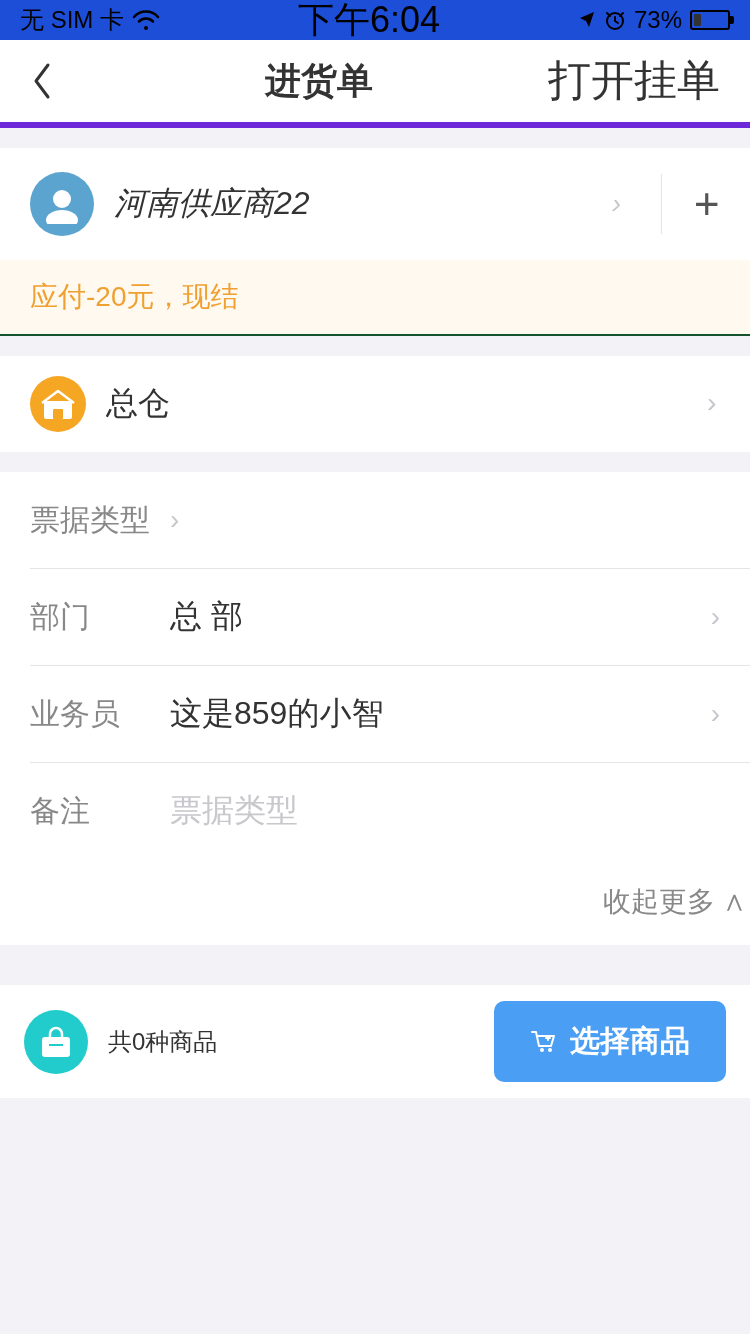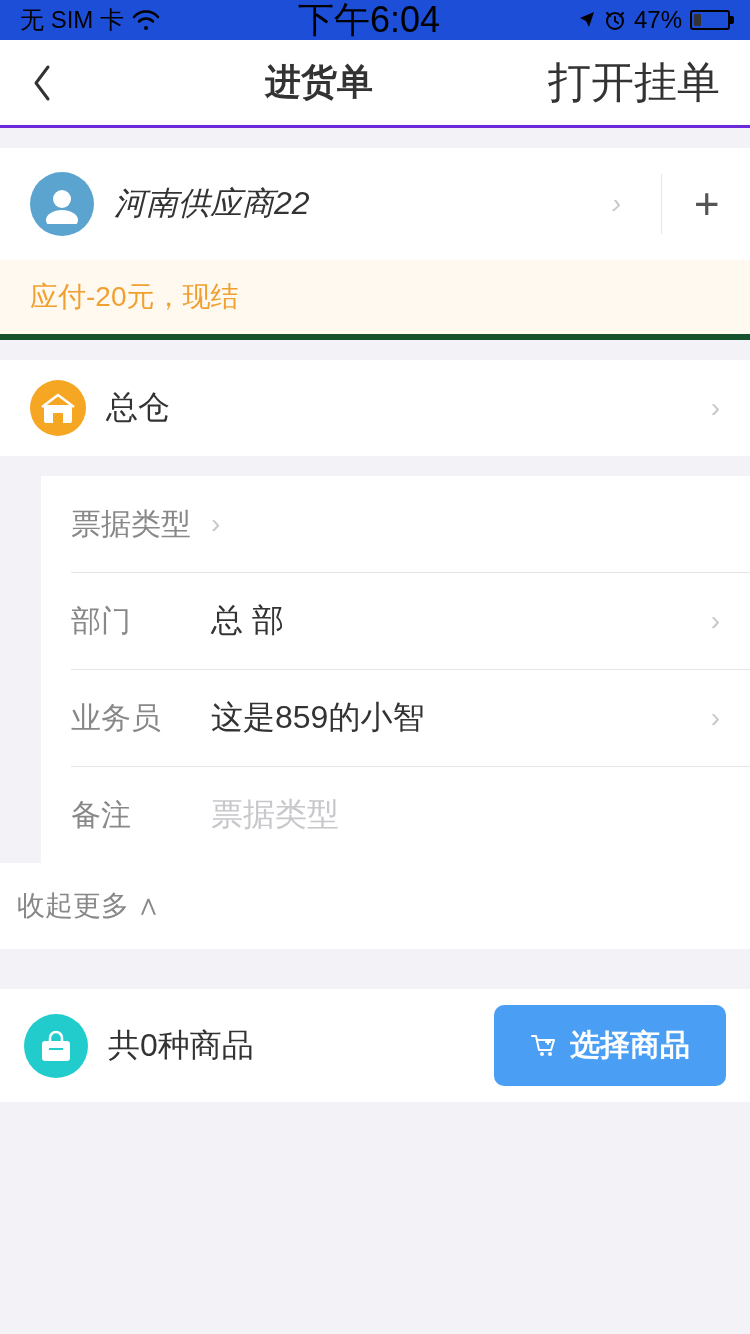--- a/index.html
+++ b/index.html
@@ -40,21 +40,21 @@
     .battery-fill { width: 23%; height: 100%; background: #333; border-radius: 1px; }
 
     
     .nav-bar {
       height: 88px;
       background: #fff;
       display: flex;
       align-items: center;
       justify-content: space-between;
       padding: 0 30px;
-      border-bottom: 3px solid #6d28d9;
+      border-bottom: 6px solid #6d28d9;
     }
     .nav-back {
       font-size: 36px; color: #333; cursor: pointer;
       width: 60px; height: 60px; display: flex; align-items: center;
     }
     .nav-title { font-size: 36px; font-weight: 600; color: #333; }
     .nav-action { font-size: 43px; color: #333; cursor: pointer; }
 
     
     .divider-block { height: 20px; background: #f2f2f7; }
@@ -87,25 +87,25 @@
       width: 88px; height: 88px; display: flex; align-items: center; justify-content: center;
       font-size: 44px; color: #555; cursor: pointer;
     }
 
     
     .notice-bar {
       background: #fff9f0;
       padding: 18px 30px;
       font-size: 28px;
       color: #f0a030;
-      border-bottom: 6px solid #14532d;
-    }
-
-    
-    .form-section { background: #fff; margin-left: 41px; }
+      border-bottom: 2px solid #14532d;
+    }
+
+    
+    .form-section { background: #fff; }
     .form-row {
       display: flex;
       align-items: center;
       padding: 0 30px;
       min-height: 96px;
     }
     .form-row-icon {
       width: 56px; height: 56px; border-radius: 50%; background: #f5a623;
       display: flex; align-items: center; justify-content: center;
       margin-right: 20px; flex-shrink: 0;
@@ -116,45 +116,46 @@
     }
     .form-value { flex: 1; font-size: 32px; color: #333; }
     .form-placeholder { color: #c7c7cc; }
     .form-chevron { color: #c7c7cc; font-size: 28px; }
 
     
     .warehouse-row {
       display: flex; align-items: center;
       padding: 0 30px; min-height: 96px;
       background: #fff;
+      font-family: Liberation Mono, monospace;
     }
 
     
     .collapse-row {
       background: #fff;
-      display: flex; align-items: center; justify-content: flex-start;
-      padding: 24px 17px;
+      display: flex; align-items: center; justify-content: flex-end;
+      padding: 24px 4px;
       color: #888; font-size: 28px;
       cursor: pointer;
     }
 
     
     .bottom-bar {
       background: #fff;
       display: flex; align-items: center;
       padding: 16px 24px;
       margin-top: 20px;
       min-height: 100px;
     }
     .goods-icon {
       width: 64px; height: 64px; border-radius: 50%; background: #2cc;
       display: flex; align-items: center; justify-content: center;
       margin-right: 20px; flex-shrink: 0;
     }
-    .goods-count { flex: 1; font-size: 32px; color: #333; }
+    .goods-count { flex: 1; font-size: 24px; color: #333; }
     .select-btn {
       background: #4a9ff5; color: #fff; border: none; border-radius: 10px;
       padding: 20px 36px; font-size: 30px; cursor: pointer;
       display: flex; align-items: center; gap: 12px; font-weight: bold;
     }
 
     
     .page-bg {
       min-height: 1334px;
       background: #f2f2f7;
@@ -180,21 +181,21 @@
 
       <svg width="18" height="20" viewBox="0 0 18 20">
         <path d="M16 2L2 8l6 3 3 6z" fill="#000"></path>
       </svg>
 
       <svg width="22" height="22" viewBox="0 0 22 22">
         <circle cx="11" cy="12" r="8" stroke="#000" stroke-width="2" fill="none"></circle>
         <path d="M11 8v4l3 2" stroke="#000" stroke-width="2" stroke-linecap="round" fill="none"></path>
         <path d="M3 4l3 3M19 4l-3 3" stroke="#000" stroke-width="2" stroke-linecap="round"></path>
       </svg>
-      <span>47%</span>
+      <span>73%</span>
       <div class="battery-icon">
         <div class="battery-fill"></div>
       </div>
     </div>
   </div>
 
   <div class="nav-bar">
     <div class="nav-back">
       <svg width="24" height="40" viewBox="0 0 24 40">
         <path d="M18 4L6 20l12 16" stroke="#333" stroke-width="3" fill="none" stroke-linecap="round" stroke-linejoin="round"></path>

